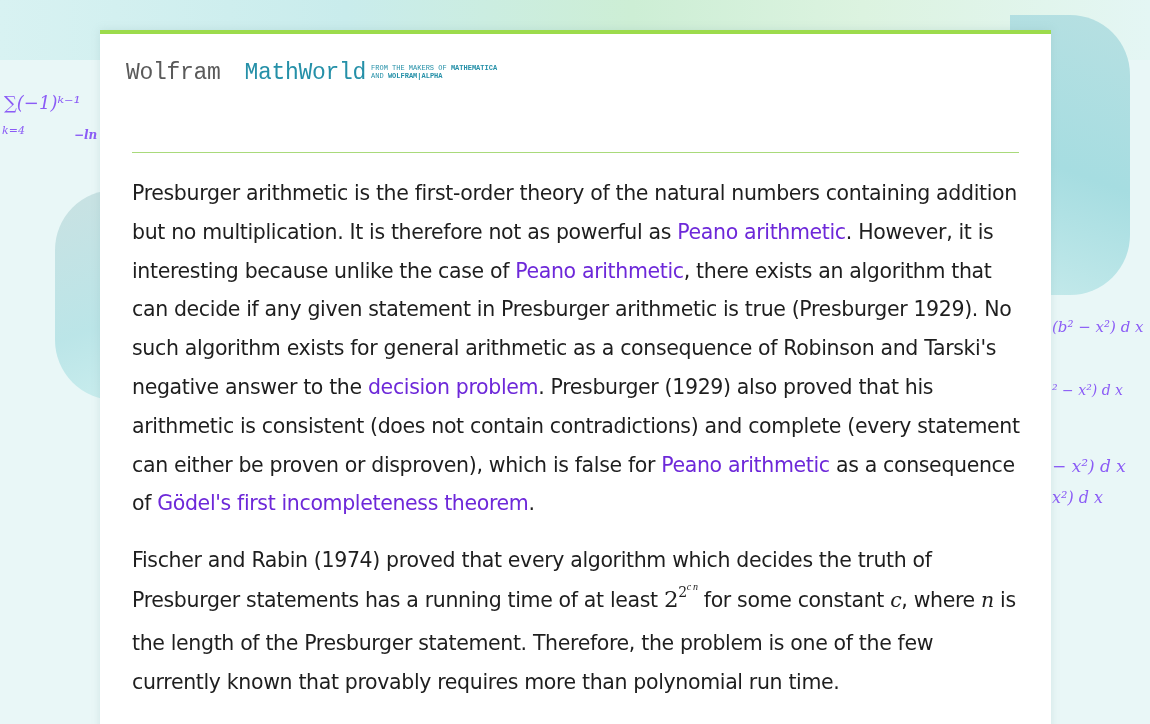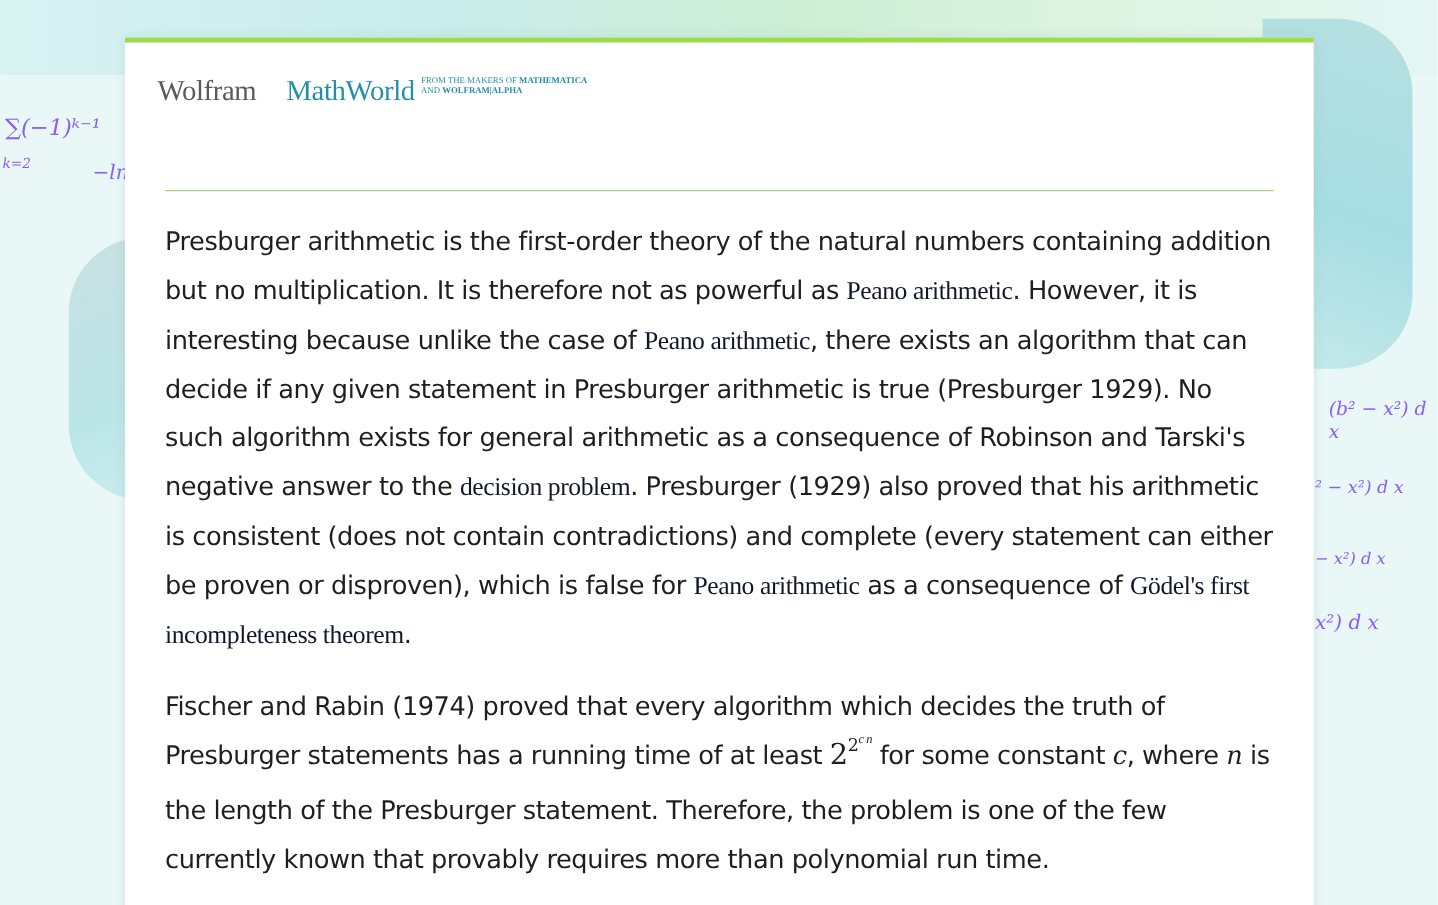--- a/index.html
+++ b/index.html
@@ -29,22 +29,22 @@
     }
     .deco-formula {
       position: absolute; color: #8b5cf6; font-family: "DejaVu Serif", serif; font-style: italic;
     }
     .card {
       position: absolute; left: 100px; top: 30px; width: 951px; height: 700px;
       background: #ffffff; border-top: 4px solid #9cdb4c;
       box-shadow: 0 0 8px rgba(140,180,180,0.25);
     }
     .brand {
-      position: absolute; left: 26px; top: 26px; display: flex; align-items: flex-start;
-      font-family: Liberation Serif, serif;
+      position: absolute; left: 26px; top: 26px; display: flex; align-items: center;
+      font-family: Liberation Mono, monospace;
     }
     .brand-wolfram { font-size: 23px; color: #5a5a5a; letter-spacing: -0.3px; }
     .brand-mathworld { font-size: 23px; color: #2590a8; margin-left: 24px; letter-spacing: -0.3px; }
     .brand-tag {
       margin-left: 5px; margin-bottom: 3px; font-size: 7px; line-height: 8px; color: #2590a8;
       text-transform: uppercase;
     }
     .brand-tag b { font-weight: bold; }
     .title {
       position: absolute; left: 31px; top: 56px; margin: 0;
@@ -54,51 +54,51 @@
     .title-rule {
       position: absolute; left: 32px; top: 118px; width: 887px; height: 1px;
       background: #a9da7b;
     }
     .content {
       position: absolute; left: 32px; top: 140px; width: 890px;
       font-family: "DejaVu Sans", sans-serif; font-size: 20.5px; line-height: 38.8px;
       color: #1e1e1e; letter-spacing: -0.35px;
     }
     .content p { margin: 0 0 18px 0; }
-    .content a { color: #0f172a; text-decoration: none; font-family: Liberation Serif, serif; }
+    .content a { color: #6d28d9; text-decoration: none; }
     .math { font-family: "DejaVu Serif", serif; font-style: italic; }
     .math-base { font-family: "DejaVu Serif", serif; font-size: 23px; }
     .sup1 { font-family: "DejaVu Serif", serif; font-size: 14px; position: relative; top: -10px; }
     .sup2 { font-family: Liberation Serif, serif; font-style: italic; font-size: 10px; position: relative; top: -17px; }
   </style>
 </head>
 <body>
 
 <div class="bg-top"></div>
 <div class="bg-glow"></div>
 
 <div class="deco-shape-left"></div>
 <div class="deco-shape-right"></div>
 
 <div class="deco-formula" style="left:4px; top:92px; font-size:18px;">
   <span>∑(−1)ᵏ⁻¹</span>
 </div>
 <div class="deco-formula" style="left:2px; top:124px; font-size:11px;">
-  <span>k=2</span>
+  <span>k=4</span>
 </div>
-<div class="deco-formula" style="left:74px; top:128px; font-size:16px;">
+<div class="deco-formula" style="left:74px; top:128px; font-size:12px;font-weight:bold;">
   <span>−ln</span>
 </div>
-<div class="deco-formula" style="left:1052px; top:318px; font-size:15px;margin-left:11px;">
+<div class="deco-formula" style="left:1052px; top:318px; font-size:15px;">
   <span>(b² − x²)  d x</span>
 </div>
 <div class="deco-formula" style="left:1052px; top:382px; font-size:14px;">
   <span>² − x²)  d x</span>
 </div>
-<div class="deco-formula" style="left:1052px; top:440px; font-size:13px;font-style:italic;">
+<div class="deco-formula" style="left:1052px; top:456px; font-size:17px;font-style:italic;">
   <span>− x²)  d x</span>
 </div>
 <div class="deco-formula" style="left:1052px; top:488px; font-size:16px;">
   <span>x²)  d x</span>
 </div>
 
 <div class="card">
 
   <div class="brand">
     <span class="brand-wolfram">Wolfram</span>

